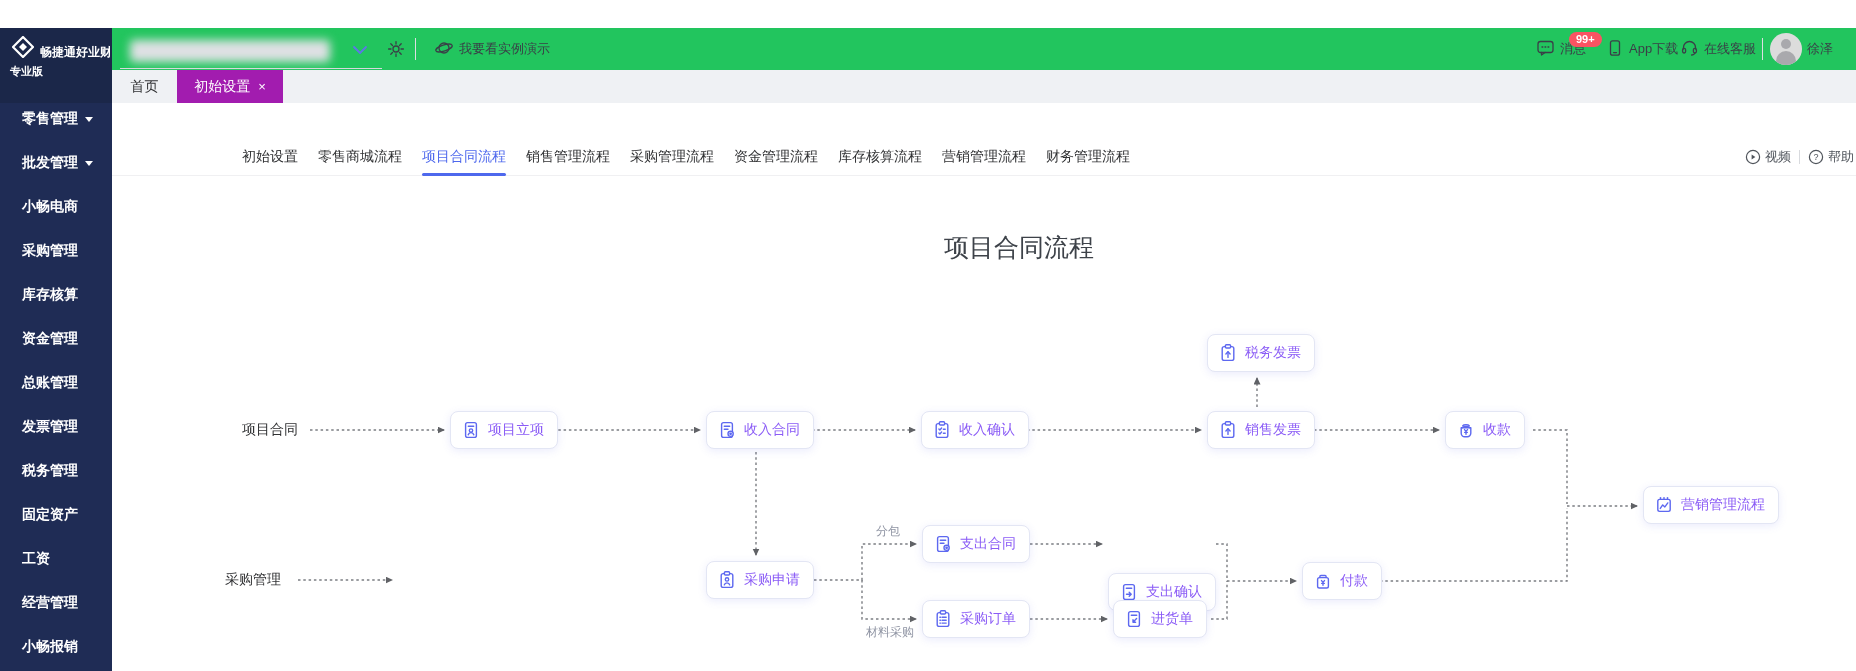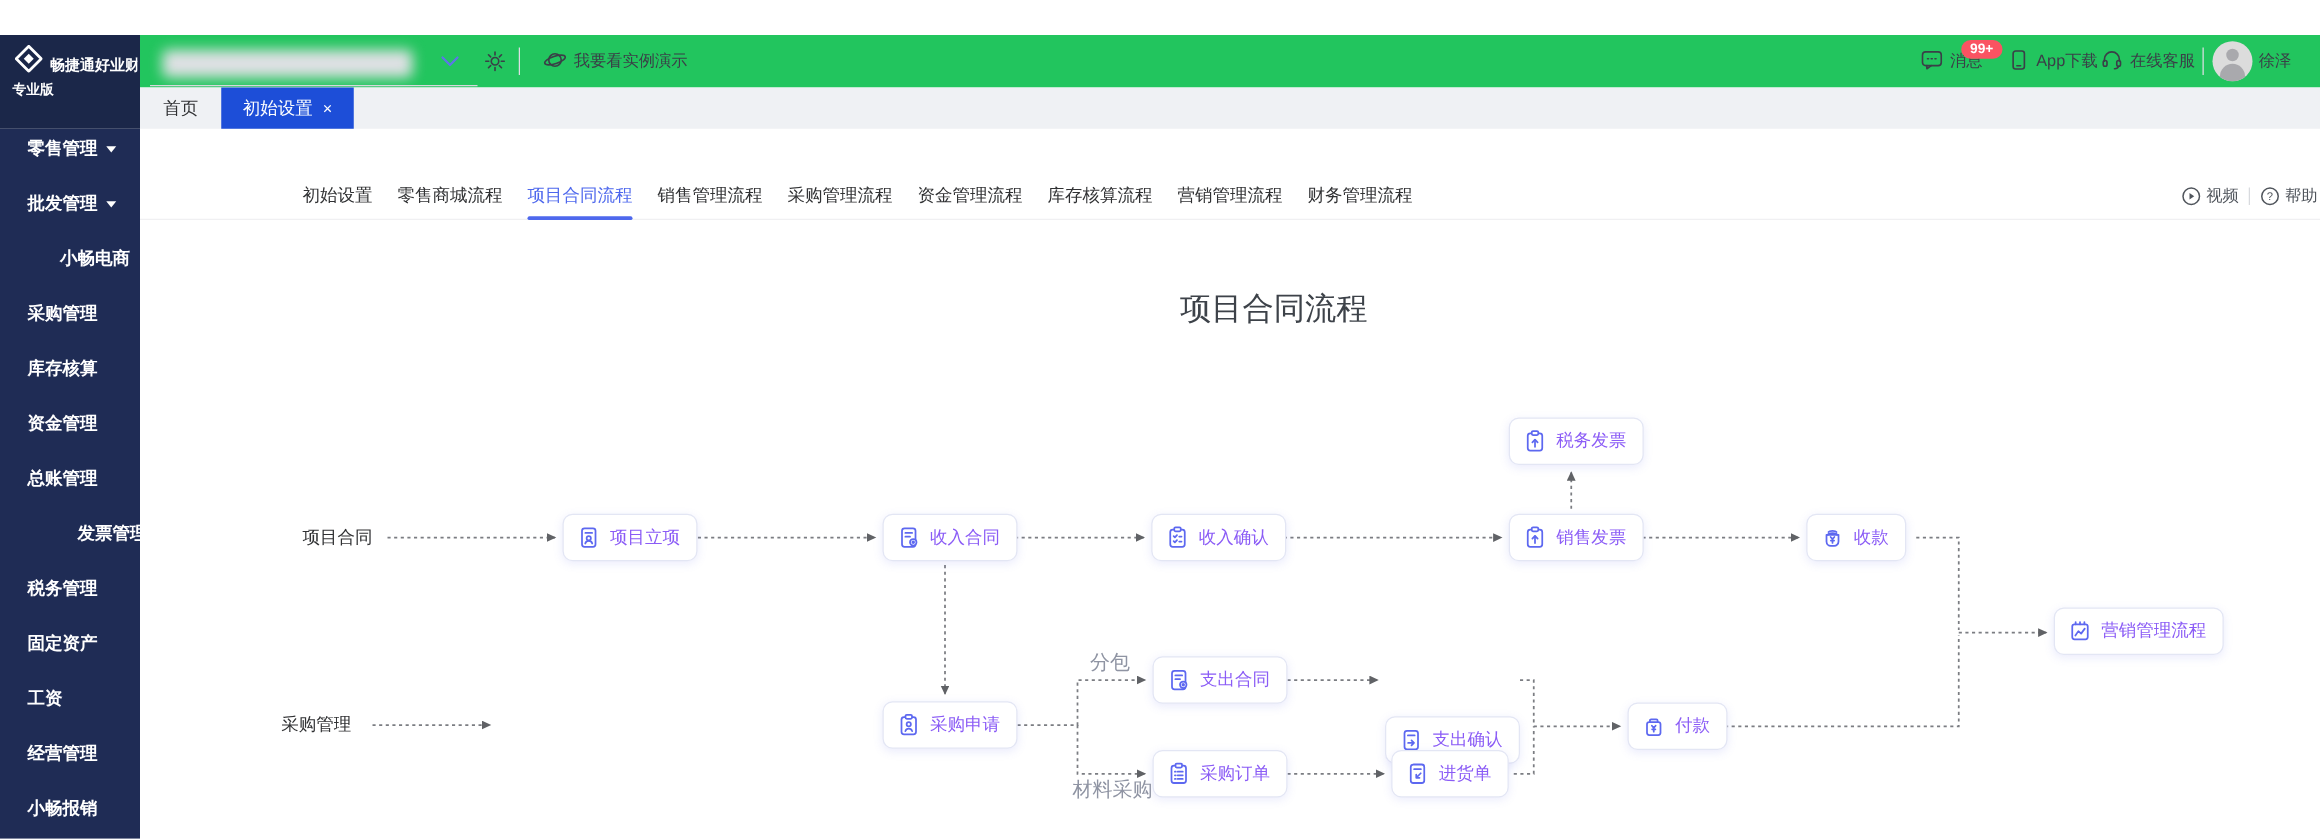--- a/index.html
+++ b/index.html
@@ -26,21 +26,21 @@
   .tb-divider { position:absolute; width:1px; height:22px; background:#dcdee2; top:10px; }
   .tb-item { position:absolute; top:0; height:42px; display:flex; align-items:center; gap:5px;
              font-size:13px; color:#3a3f47; cursor:pointer; white-space:nowrap; }
   .badge { position:absolute; background:#fa5362; color:#fff; font-size:11px; font-weight:bold;
            border-radius:9px; padding:1px 7px; line-height:13px; }
   .avatar { width:32px; height:32px; border-radius:50%; background:#dcdcdc; position:relative; overflow:hidden; }
   .avatar .head { position:absolute; left:11px; top:6px; width:10px; height:10px; border-radius:50%; background:#a9a9ad; }
   .avatar .body { position:absolute; left:6px; top:18px; width:20px; height:14px; border-radius:10px 10px 0 0; background:#a9a9ad; }
   .tab { position:absolute; top:0; height:33px; line-height:33px; font-size:14px; text-align:center; cursor:pointer; }
   .tab.plain { color:#303133; }
-  .tab.active { background:#1d4ed8; color:#fff; }
+  .tab.active { background:#a21caf; color:#fff; }
   .tab .close { margin-left:8px; font-size:13px; }
   
   .subtab-row { position:absolute; left:112px; top:138px; width:1744px; height:38px; background:#fff;
                 border-bottom:1px solid #f0f0f2; display:flex; align-items:center; padding-left:130px; gap:20px; }
   .subtab { position:relative; font-size:14px; color:#303133; cursor:pointer; height:38px; line-height:36px; white-space:nowrap; }
   .subtab.active { color:#4e68ed; }
   .subtab.active::after { content:""; position:absolute; left:0; right:0; bottom:0; height:3px; background:#4e68ed; border-radius:2px; }
   .subtab-right { position:absolute; right:2px; top:0; height:38px; display:flex; align-items:center; gap:8px;
                   font-size:13px; color:#50555c; padding-right:0; }
   .subtab-right .sep { width:1px; height:14px; background:#d8dade; }
@@ -48,21 +48,21 @@
   
   .flow-title { position:absolute; transform:translate(-50%,-50%); font-size:25px; font-weight:500; color:#3d4249; white-space:nowrap; }
   .flow-node { position:absolute; transform:translateY(-50%); height:38px; background:#fff;
                border:1px solid #e3e6f4; border-radius:8px; box-shadow:0 2px 8px rgba(100,110,230,.13);
                display:flex; align-items:center; padding:0 13px 0 10px; gap:7px; cursor:pointer; z-index:3; white-space:nowrap; }
   .flow-node .nlabel { font-size:14px; color:#8b5cf6; }
   .flow-node svg { flex:0 0 auto; }
   .node-ico { stroke:#5d68f0; stroke-width:1.4; fill:none; stroke-linecap:round; stroke-linejoin:round; }
   .node-ico .fw { fill:#fff; }
   .flow-label { position:absolute; transform:translate(-50%,-50%); font-size:14px; color:#303133; white-space:nowrap; z-index:3; }
-  .flow-label.muted { font-size:16px; color:#8f94a3; }
+  .flow-label.muted { font-size:12px; color:#8f94a3; }
   #edge-svg { position:absolute; left:0; top:0; pointer-events:none; z-index:2; }
   .tico { stroke:#3a3f47; stroke-width:1.3; fill:none; stroke-linecap:round; stroke-linejoin:round; }
 </style>
 </head>
 <body>
 
 <div class="top-white"></div>
 
 <div class="logo-block">
   <span class="logo-mark">
@@ -71,26 +71,26 @@
       <path d="M11 7 L15 11 L11 15 L7 11 Z" fill="#fff"></path>
     </svg>
   </span>
   <span class="brand-name">畅捷通好业财</span>
   <span class="edition">专业版</span>
 </div>
 
 <div class="sidebar">
     <div class="side-item" style="top: 1px;"><span>零售管理</span><span class="side-caret"></span></div>
     <div class="side-item" style="top: 45px;"><span>批发管理</span><span class="side-caret"></span></div>
-    <div class="side-item" style="top: 89px; margin-left: 26px;"><span>小畅电商</span></div>
+    <div class="side-item" style="top: 89px;"><span>小畅电商</span></div>
     <div class="side-item" style="top: 133px;"><span>采购管理</span></div>
     <div class="side-item" style="top: 177px;"><span>库存核算</span></div>
     <div class="side-item" style="top: 221px;"><span>资金管理</span></div>
     <div class="side-item" style="top: 265px;"><span>总账管理</span></div>
-    <div class="side-item" style="top: 309px; margin-left: 40px;"><span>发票管理</span></div>
+    <div class="side-item" style="top: 309px;"><span>发票管理</span></div>
     <div class="side-item" style="top: 353px;"><span>税务管理</span></div>
     <div class="side-item" style="top: 397px;"><span>固定资产</span></div>
     <div class="side-item" style="top: 441px;"><span>工资</span></div>
     <div class="side-item" style="top: 485px;"><span>经营管理</span></div>
     <div class="side-item" style="top: 529px;"><span>小畅报销</span></div>
   </div>
 
 <div class="topbar">
   <div class="blur-blob"></div>
   <div class="name-underline"></div>

